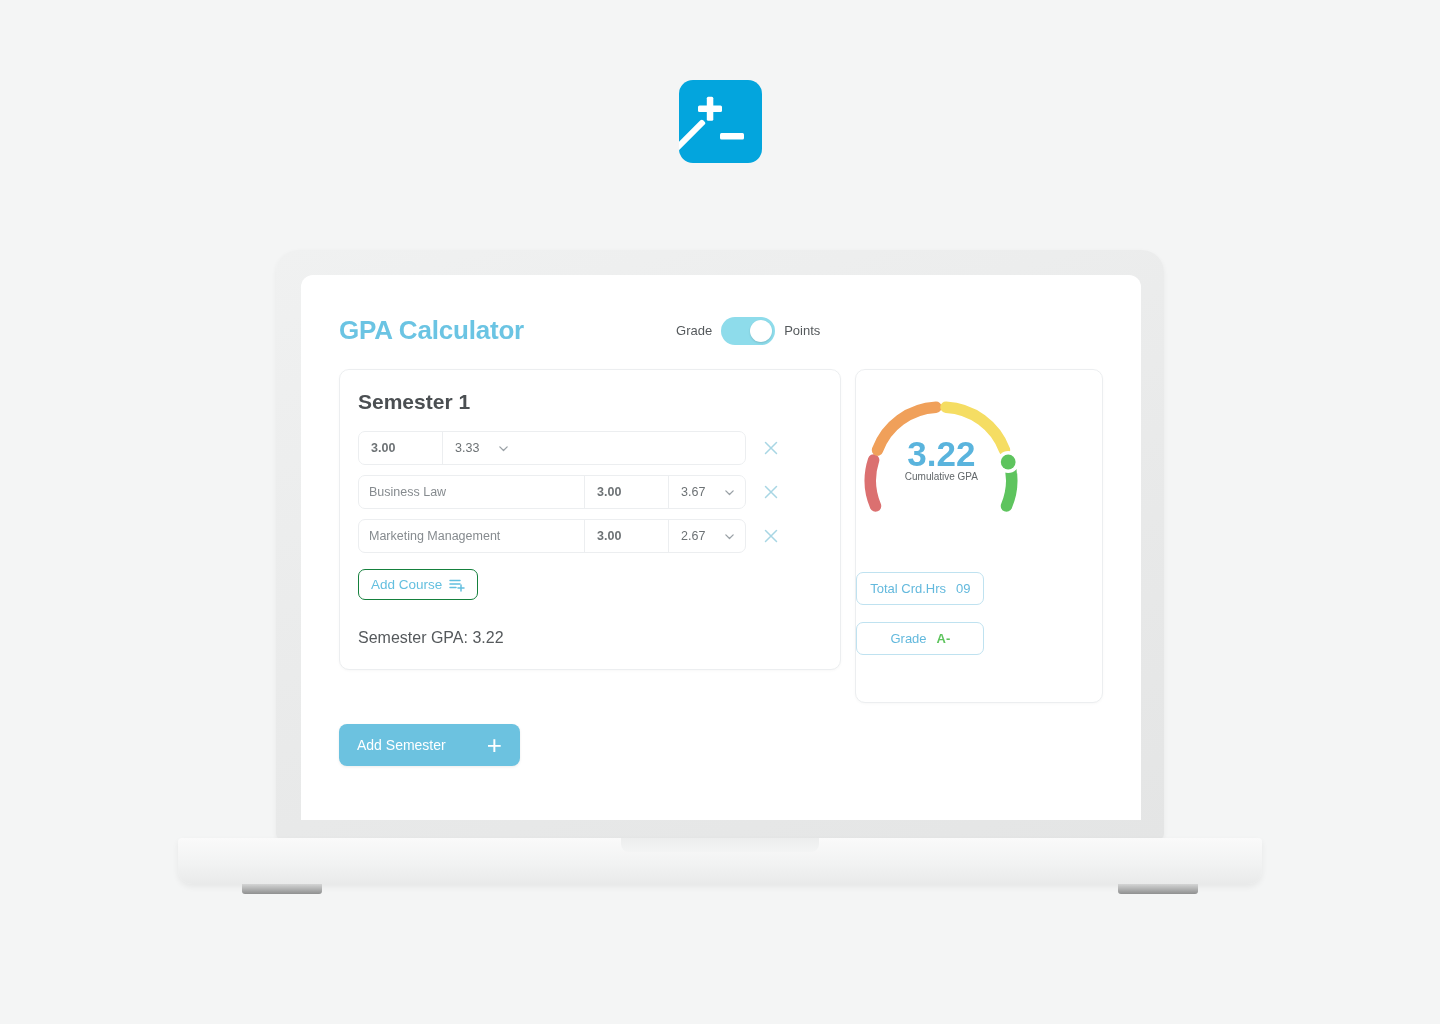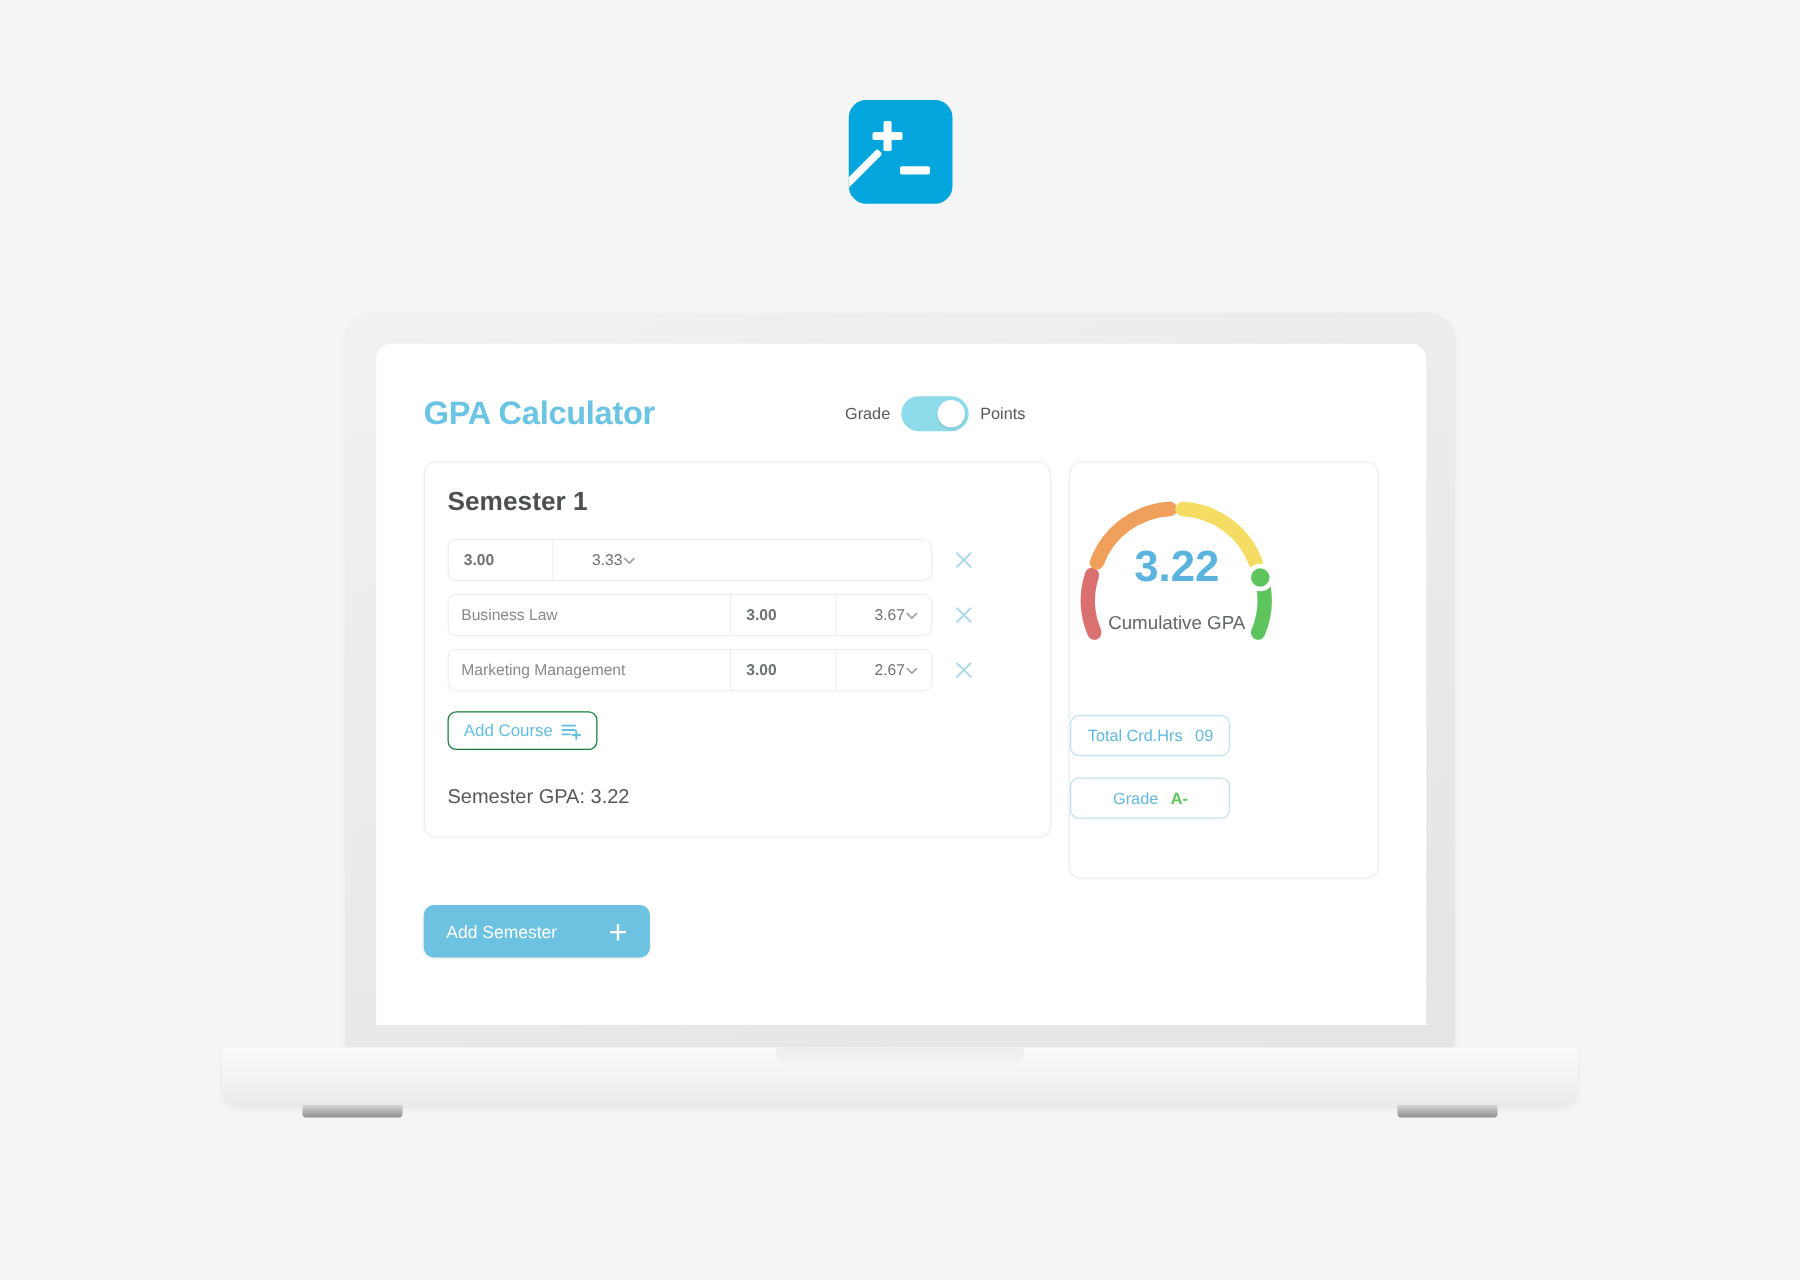--- a/index.html
+++ b/index.html
@@ -86,21 +86,21 @@
 
   .course-row { display: flex; align-items: center; margin-bottom: 10px; }
   .course-fields {
     display: flex; width: 388px; height: 34px;
     border: 1px solid #eceef0; border-radius: 7px; background: #fff; overflow: hidden;
   }
   .f-name { flex: 1; display: flex; align-items: center; padding: 0 10px;
     font-size: 12.5px; color: #868b8f; border-right: 1px solid #eceef0; }
   .f-credits { width: 84px; display: flex; align-items: center; padding: 0 12px;
     font-size: 12.5px; color: #6d7275; border-right: 1px solid #eceef0; font-weight: bold; }
-  .f-points { width: 76px; display: flex; align-items: center; justify-content: flex-end;
+  .f-points { width: 76px; display: flex; align-items: center; justify-content: space-between;
     padding: 0 10px 0 12px; font-size: 12.5px; color: #6d7275; cursor: pointer; }
   .chev { width: 11px; height: 11px; color: #9aa1a6; }
   .remove-btn { margin-left: 16px; width: 18px; height: 18px; cursor: pointer; color: #a8d6e4; }
 
   .add-course {
     margin-top: 6px; display: inline-flex; align-items: center; gap: 7px;
     border: 1px solid #15803d; border-radius: 7px; padding: 7px 12px;
     color: #63bfdf; font-size: 13.5px; background: #fff; cursor: pointer;
   }
   .semester-gpa { margin-top: 29px; font-size: 16px; color: #55595c; }
@@ -110,21 +110,21 @@
     border-radius: 10px; box-shadow: 0 1px 3px rgba(0,0,0,0.03);
     display: flex; flex-direction: column; align-items: flex-start; padding-top: 10px;
   }
   .gauge { position: relative; width: 170px; height: 150px; margin-top: 8px; }
   .gauge svg { position: absolute; inset: 0; }
   .gauge-center {
     position: absolute; left: 0; top: 48px; width: 170px;
     text-align: center; pointer-events: none;
   }
   .gauge-value { font-size: 35px; font-weight: bold; color: #5ab4dd; line-height: 1; }
-  .gauge-caption { font-size: 15px; color: #62676a; margin-top: 19px; }
+  .gauge-caption { font-size: 10px; color: #62676a; margin-top: 0; }
 
   .pill {
     width: 128px; height: 33px; border: 1px solid #bfe2f0; border-radius: 7px;
     display: flex; align-items: center; justify-content: center; gap: 10px;
     font-size: 13px; color: #63b9dd; background: #fff; cursor: pointer;
   }
   .pill.hours { margin-top: 34px; }
   .pill.grade { margin-top: 17px; }
   .pill .val { color: #63b9dd; }
   .pill .val.green { color: #5ec45e; font-weight: bold; }

